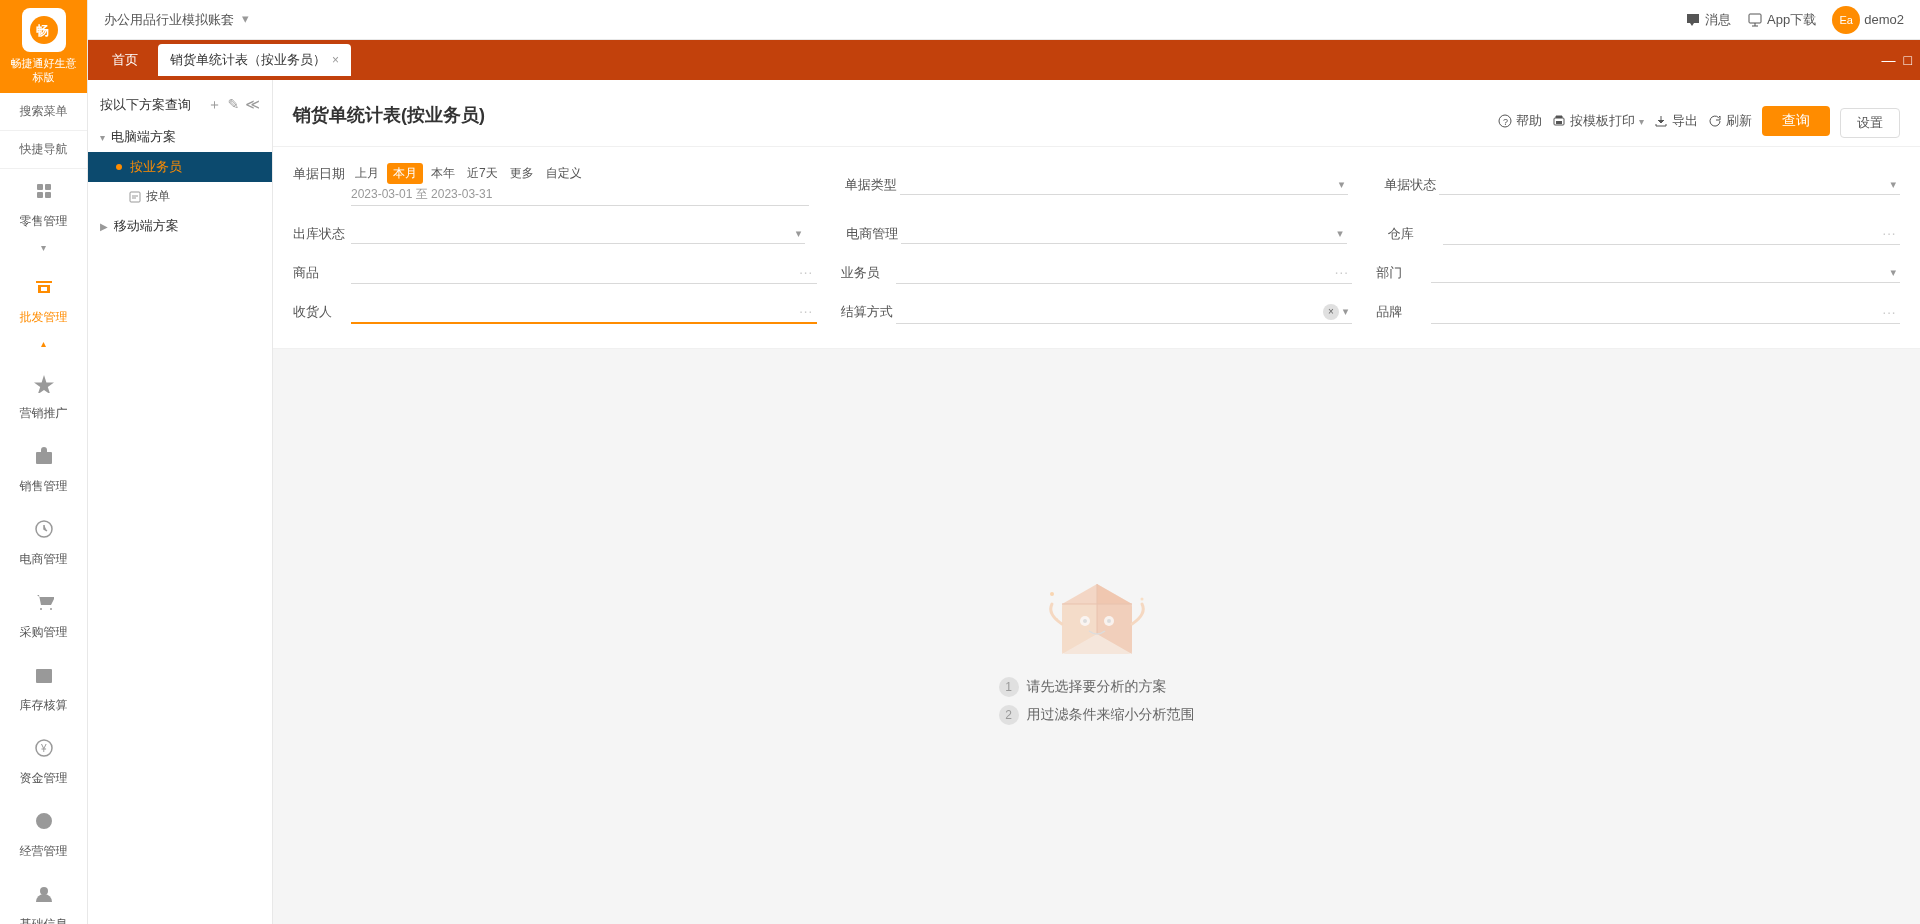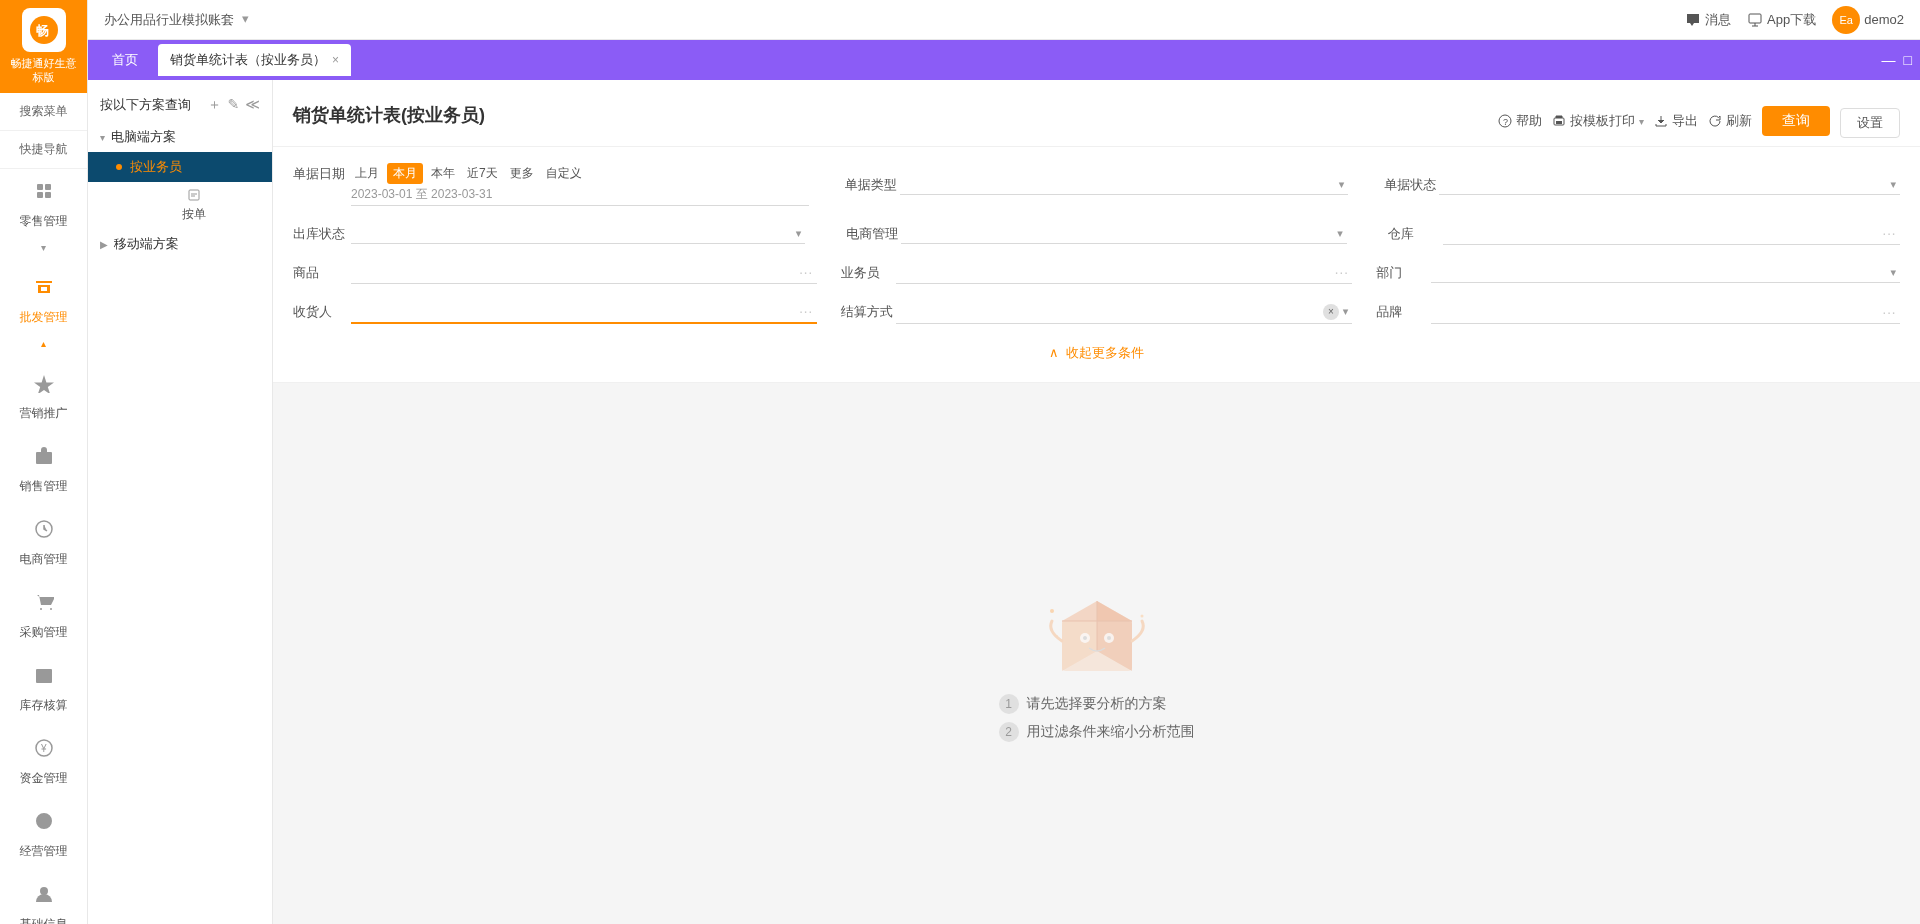--- a/index.html
+++ b/index.html
@@ -21,41 +21,41 @@
     .main { flex: 1; display: flex; flex-direction: column; overflow: hidden; }
 
     
     .top-header { height: 40px; background: #fff; display: flex; align-items: center; justify-content: space-between; padding: 0 16px; border-bottom: 1px solid #e8e8e8; }
     .header-left { display: flex; align-items: flex-start; gap: 8px; color: #555; font-size: 13px; }
     .header-right { display: flex; align-items: center; gap: 16px; font-size: 13px; color: #555; }
     .header-right-item { display: flex; align-items: center; gap: 4px; cursor: pointer; }
     .user-avatar { width: 28px; height: 28px; border-radius: 50%; background: #ff8c00; display: flex; align-items: center; justify-content: center; color: #fff; font-size: 12px; overflow: hidden; }
 
     
-    .tab-bar { height: 40px; background: #8b5cf6; display: flex; align-items: center; padding: 0 8px; gap: 4px; }
+    .tab-bar { height: 40px; background: #c2410c; display: flex; align-items: center; padding: 0 8px; gap: 4px; }
     .tab-home { padding: 6px 16px; color: #fff; font-size: 13px; cursor: pointer; }
     .tab-item { padding: 6px 12px; background: #fff; border-radius: 4px 4px 0 0; font-size: 13px; color: #333; display: flex; align-items: center; gap: 6px; cursor: pointer; height: 32px; }
     .tab-close { color: #999; font-size: 12px; cursor: pointer; display: flex; align-items: center; }
     .tab-actions { margin-left: auto; display: flex; gap: 8px; color: #fff; font-size: 16px; cursor: pointer; }
 
     
     .content { flex: 1; display: flex; overflow: hidden; }
 
     
     .left-panel { width: 185px; background: #fff; border-right: 1px solid #e8e8e8; padding: 8px 0; overflow-y: auto; }
     .left-panel-header { padding: 8px 12px; font-size: 13px; color: #333; display: flex; align-items: center; justify-content: space-between; }
     .left-panel-title { font-weight: 500; }
     .left-panel-icons { display: flex; gap: 6px; color: #999; }
     .left-panel-icons span { cursor: pointer; font-size: 14px; }
     .tree-item { padding: 6px 12px; display: flex; align-items: center; gap: 6px; cursor: pointer; font-size: 13px; color: #333; }
     .tree-item-child { padding: 6px 12px 6px 28px; display: flex; align-items: center; gap: 6px; cursor: pointer; font-size: 13px; color: #333; }
     .tree-item-child.active { color: #ff8c00; background: #0c4a6e; }
     .tree-arrow { font-size: 10px; color: #999; }
     .tree-dot { width: 6px; height: 6px; border-radius: 50%; background: #ff8c00; display: inline-block; margin-right: 2px; }
-    .sub-item { padding: 6px 12px 6px 40px; display: flex; align-items: center; gap: 4px; font-size: 12px; color: #555; cursor: pointer; flex-direction: column; }
+    .sub-item { padding: 6px 12px 6px 40px; display: flex; align-items: center; gap: 4px; font-size: 12px; color: #555; cursor: pointer; }
 
     
     .right-panel { flex: 1; display: flex; flex-direction: column; overflow: hidden; }
 
     
     .page-header { padding: 12px 20px 8px; background: #fff; display: flex; align-items: center; justify-content: space-between; border-bottom: 1px solid #f0f0f0; }
     .page-title { font-size: 18px; font-weight: 600; color: #333; }
     .page-header-action { display: flex; align-items: center; gap: 4px; cursor: pointer; }
     .btn-query { background: #ff8c00; color: #fff; border: none; padding: 6px 20px; border-radius: 4px; font-size: 14px; cursor: pointer; }
     .btn-settings { background: #fff; color: #555; border: 1px solid #ddd; padding: 5px 16px; border-radius: 4px; font-size: 13px; cursor: pointer; margin-top: 4px; }
@@ -391,24 +391,20 @@
             </div>
           </div>
           <div style="display:flex;align-items:center;padding:4px 0 4px 12px;">
             <span style="font-size:13px;color:#555;white-space:nowrap;min-width:55px;">品牌</span>
             <div style="flex:1;border-bottom:1px solid #d9d9d9;padding:3px 4px;display:flex;align-items:center;justify-content:flex-end;cursor:pointer;">
               <span style="color:#ccc;font-size:14px;">···</span>
             </div>
           </div>
         </div>
 
-        <div class="collapse-bar">
-          <span style="margin-right:4px;">∧</span>
-          <span>收起更多条件</span>
-        </div>
       </div>
 
       <div class="main-content">
         <div class="empty-state">
 
           <div class="empty-icon">
             <svg width="120" height="120" viewBox="0 0 120 120">
 
               <g opacity="0.6">
                 <rect x="25" y="55" width="70" height="50" rx="4" fill="#f5c5a0" opacity="0.5"></rect>

